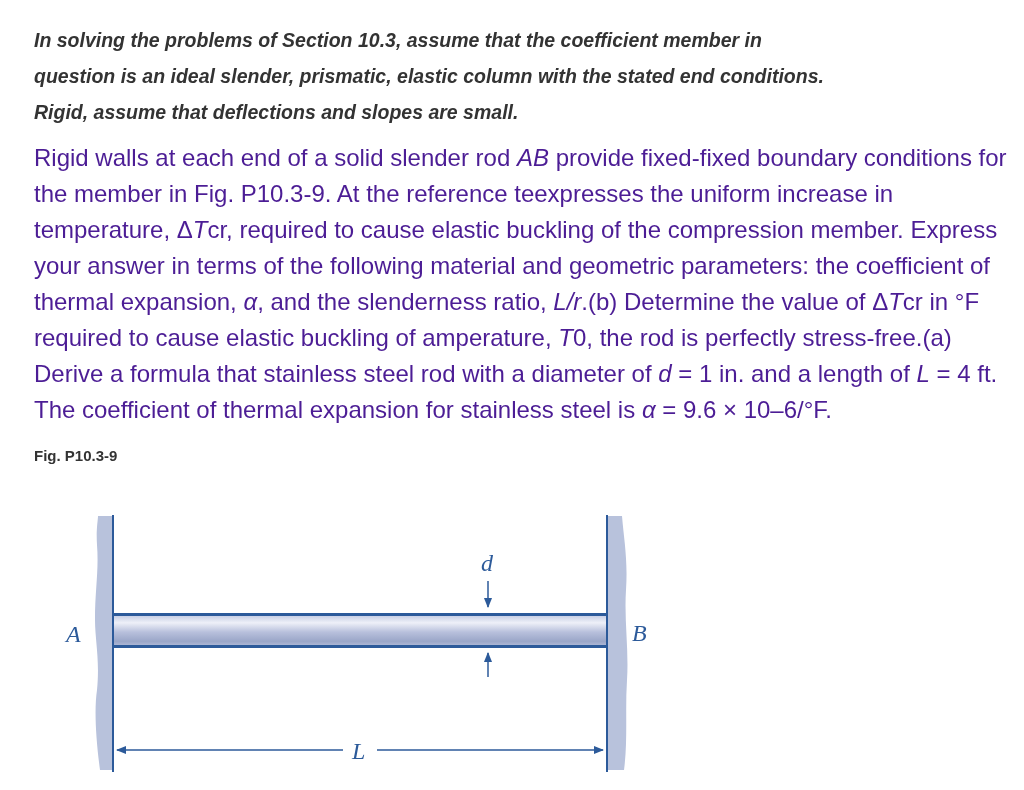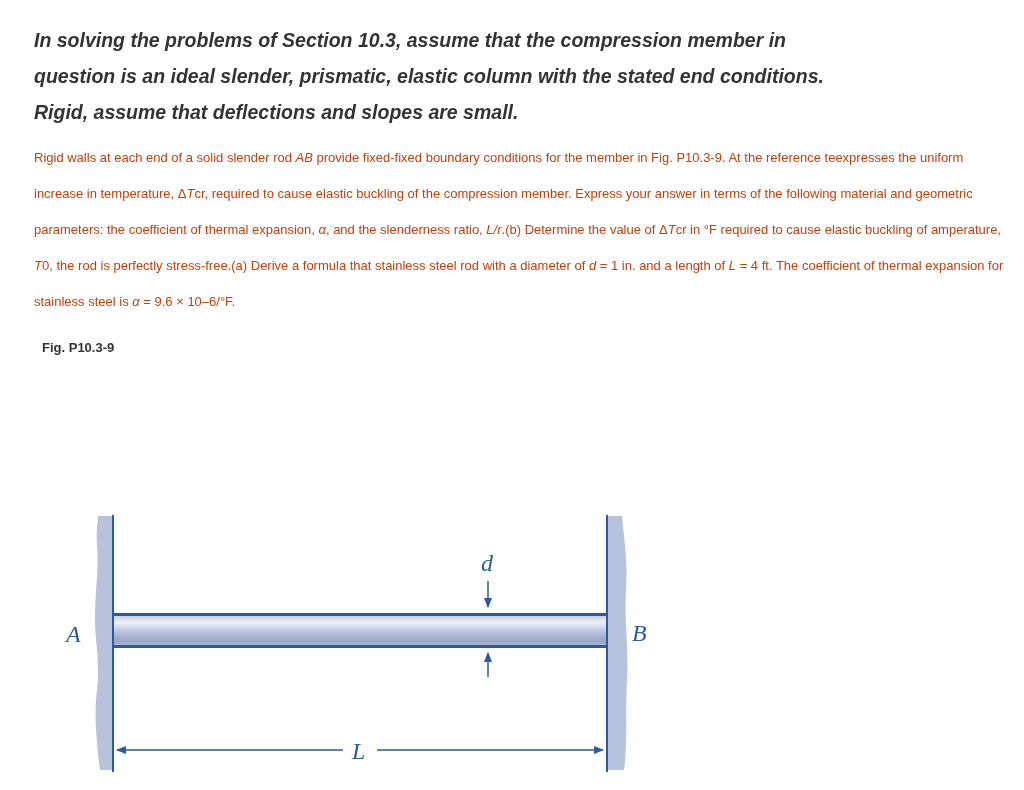--- a/index.html
+++ b/index.html
@@ -23,32 +23,32 @@
     }
     .intro {
       font-weight: bold;
       font-style: italic;
       font-size: 19.5px;
       line-height: 36px;
       color: #333333;
       margin: 0;
     }
     .problem {
-      font-size: 13px;
+      font-size: 24px;
       line-height: 36px;
-      color: #c2410c;
+      color: #4c1d95;
       margin: 10px 0 0 0;
     }
     .problem i { font-style: italic; }
     .fig-caption {
       font-weight: bold;
-      font-size: 13px;
+      font-size: 15px;
       line-height: 36px;
       color: #333333;
-      margin: 10px 0 0 8px;
+      margin: 10px 0 0 0;
     }
     .figure {
       position: absolute;
       left: 0;
       top: 0;
       width: 1024px;
       height: 790px;
       pointer-events: none;
     }
     .figure svg { display: block; }
@@ -56,21 +56,21 @@
       font-family: "Liberation Serif", serif;
       font-style: italic;
       fill: #2c5a9a;
     }
   </style>
 </head>
 <body>
 
 <div class="content">
   <p class="intro">
-    <span>In solving the problems of Section 10.3, assume that the compression member in</span><br>
+    <span>In solving the problems of Section 10.3, assume that the coefficient member in</span><br>
     <span>question is an ideal slender, prismatic, elastic column with the stated end conditions.</span><br>
     <span>Rigid, assume that deflections and slopes are small.</span>
   </p>
 
   <p class="problem"><span>Rigid walls at each end of a solid slender rod </span><i>AB</i><span> provide fixed-fixed boundary conditions for the member in Fig. P10.3-9. At the reference teexpresses the uniform increase in temperature, Δ</span><i>T</i><span>cr, required to cause elastic buckling of the compression member. Express your answer in terms of the following material and geometric parameters: the coefficient of thermal expansion, </span><i>α</i><span>, and the slenderness ratio, </span><i>L/r</i><span>.(b) Determine the value of Δ</span><i>T</i><span>cr in °F required to cause elastic buckling of amperature, </span><i>T</i><span>0, the rod is perfectly stress-free.(a) Derive a formula that stainless steel rod with a diameter of </span><i>d</i><span> = 1 in. and a length of </span><i>L</i><span> = 4 ft. The coefficient of thermal expansion for stainless steel is </span><i>α</i><span> = 9.6 × 10–6/°F.</span></p>
 
   <p class="fig-caption">Fig. P10.3-9</p>
 </div>
 
 <div class="figure">

